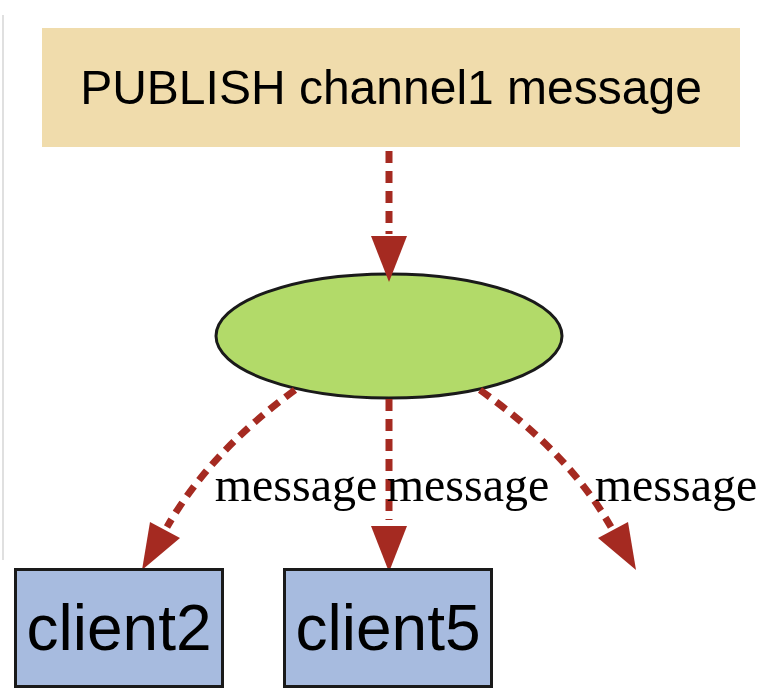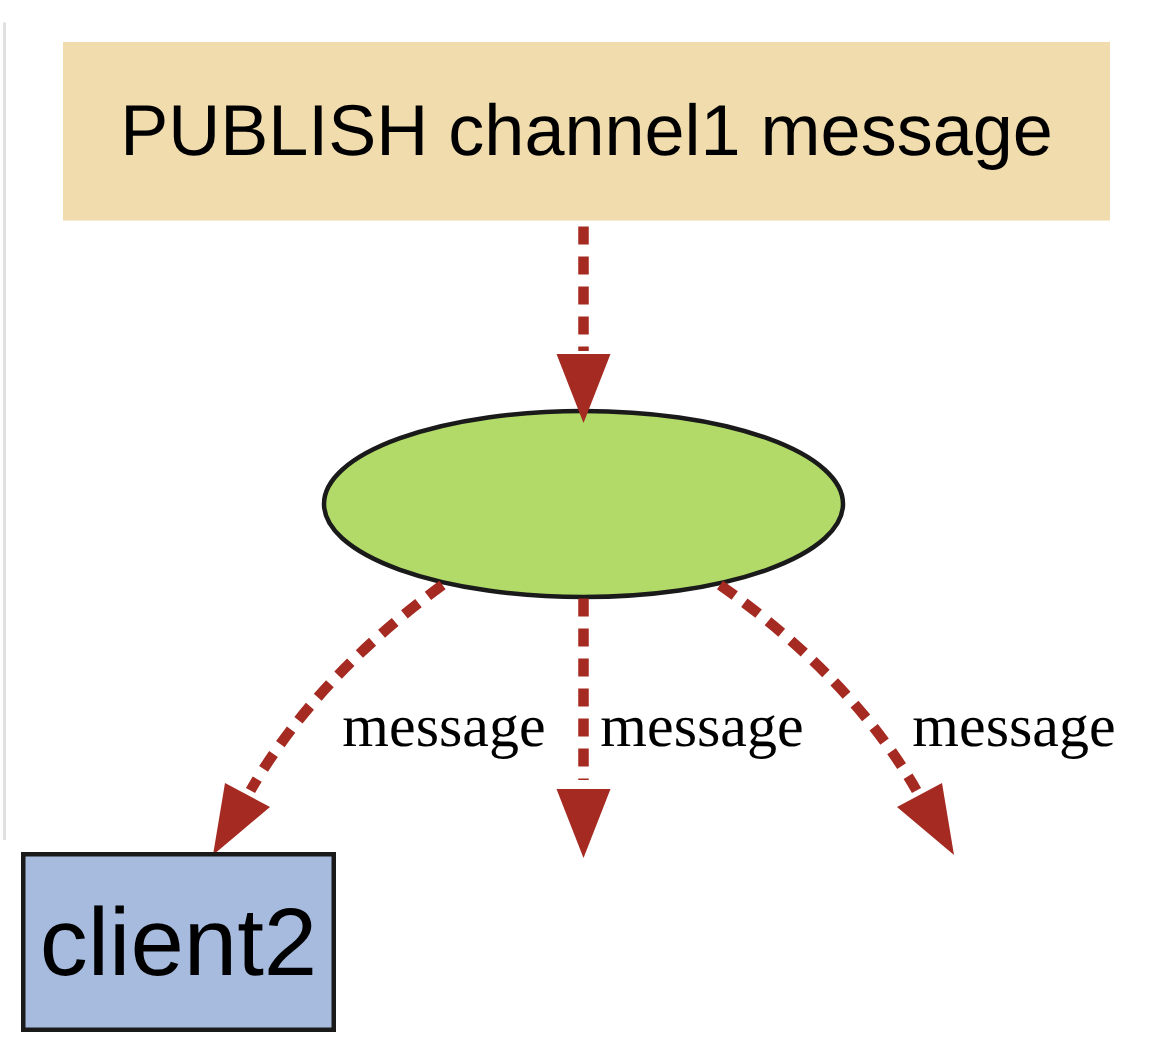--- a/index.html
+++ b/index.html
@@ -47,21 +47,21 @@
     position: absolute;
     left: 393px; top: 336px;
     transform: translate(-50%, -50%);
     font-size: 48px;
     white-space: nowrap;
   }
   .edge-label {
     position: absolute;
     transform: translate(-50%, -50%);
     font-family: "Liberation Serif", serif;
-    font-size: 40px;
+    font-size: 48px;
     white-space: nowrap;
   }
   .edge-label-0 { left: 296px; top: 484px; }
   .edge-label-1 { left: 468px; top: 484px; }
   .edge-label-2 { left: 676px; top: 484px; }
   .arrow-line {
     fill: none;
     stroke: var(--arrow, #a52a21);
     stroke-width: 7;
     stroke-dasharray: 12 8;
@@ -102,14 +102,17 @@
   </div>
 
 
   <div class="edge-label edge-label-0">message</div>
   <div class="edge-label edge-label-1">message</div>
   <div class="edge-label edge-label-2">message</div>
 
   <div class="node subscriber-node subscriber-0">
     <span>client2</span>
   </div>
+  <div class="node subscriber-node subscriber-1">
+    <span>client5</span>
+  </div>
 
 </div>
 
 </body></html>

